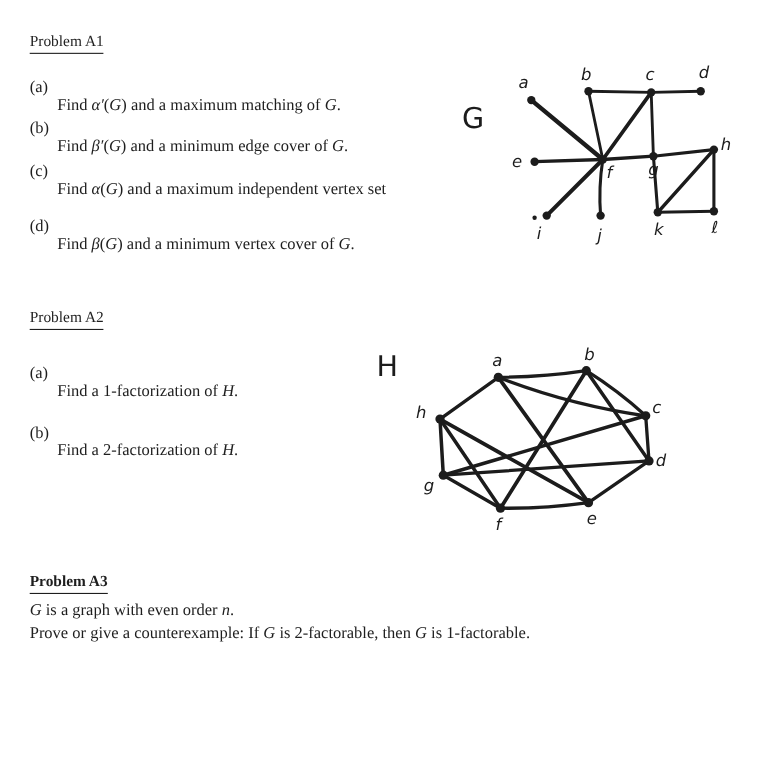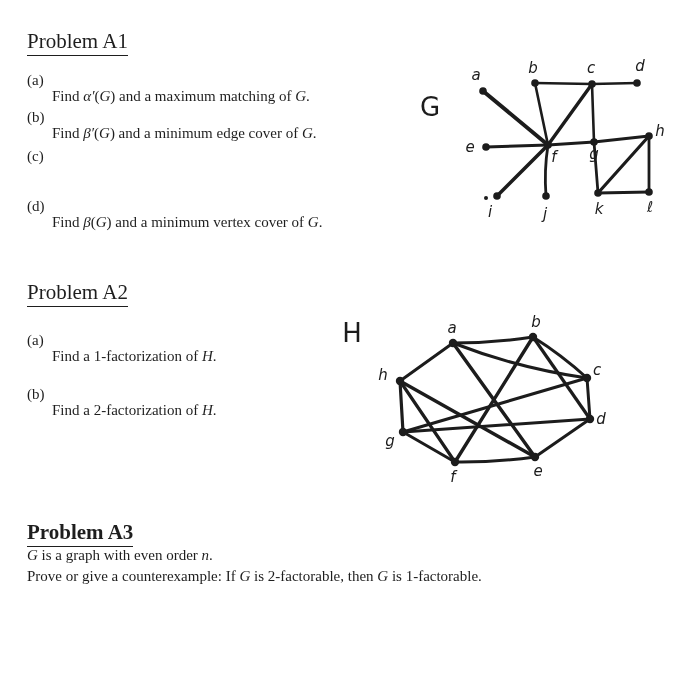--- a/index.html
+++ b/index.html
@@ -6,21 +6,21 @@
   body {
     width:698px; height:700px;
     background:#ffffff;
     font-family:"Liberation Serif","DejaVu Serif",serif;
     color:#1e1e1e;
     position:relative;
     overflow:hidden;
   }
   .abs { position:absolute; }
   .ptitle {
-    font-size:21px;
+    font-size:14px;
     display:inline-block;
     border-bottom:1.3px solid #1e1e1e;
     padding-bottom:1px;
     white-space:nowrap;
   }
   .pitem { display:flex; font-size:15px; line-height:21px; }
   .pitem .lbl { flex:none; width:25px; }
   .pitem .txt { width:370px;margin-top:16px; }
   .aline { font-size:15px; line-height:21px; white-space:nowrap; }
   i { font-style:italic; }
@@ -49,20 +49,21 @@
 </div>
 
 <div class="abs pitem" style="left:27px; top:107px;">
   <span class="lbl">(b)</span>
   <div class="txt">Find <i>β′</i>(<i>G</i>) and a minimum edge cover of <i>G</i>.</div>
 </div>
 
 <div class="abs pitem" style="left:27px; top:146px;">
   <span class="lbl">(c)</span>
   <div class="txt">
+    <div>Find <i>α</i>(<i>G</i>) and a maximum independent vertex set</div>
   </div>
 </div>
 
 <div class="abs pitem" style="left:27px; top:196px;">
   <span class="lbl">(d)</span>
   <div class="txt">Find <i>β</i>(<i>G</i>) and a minimum vertex cover of <i>G</i>.</div>
 </div>
 
 <div class="abs" style="left:415px; top:50px;">
   <svg id="graph-g" width="283" height="190" viewBox="0 0 283 190">

